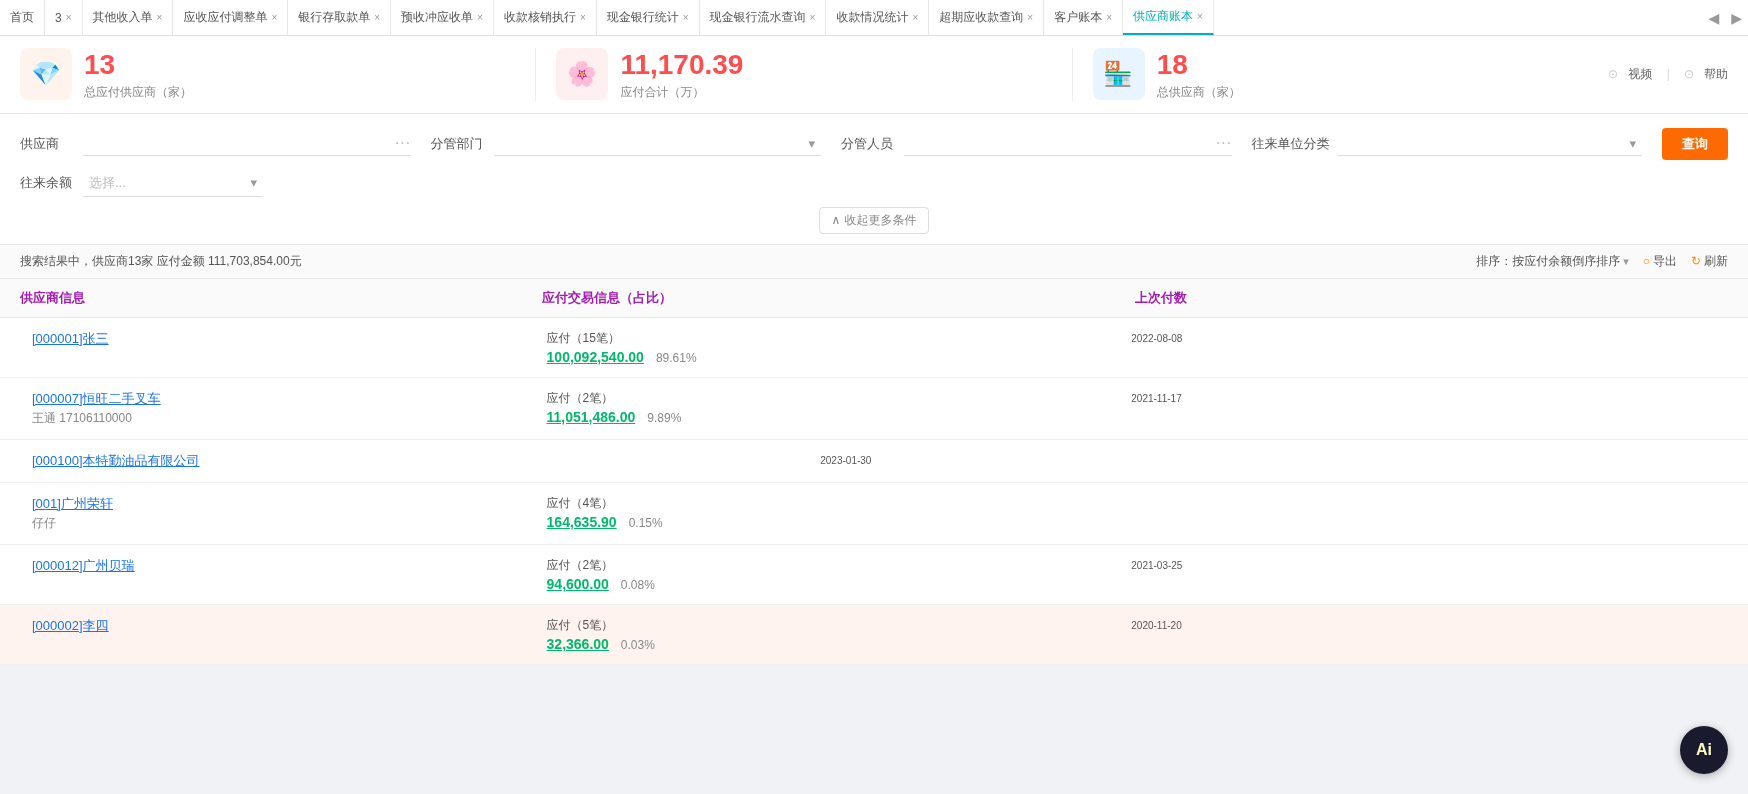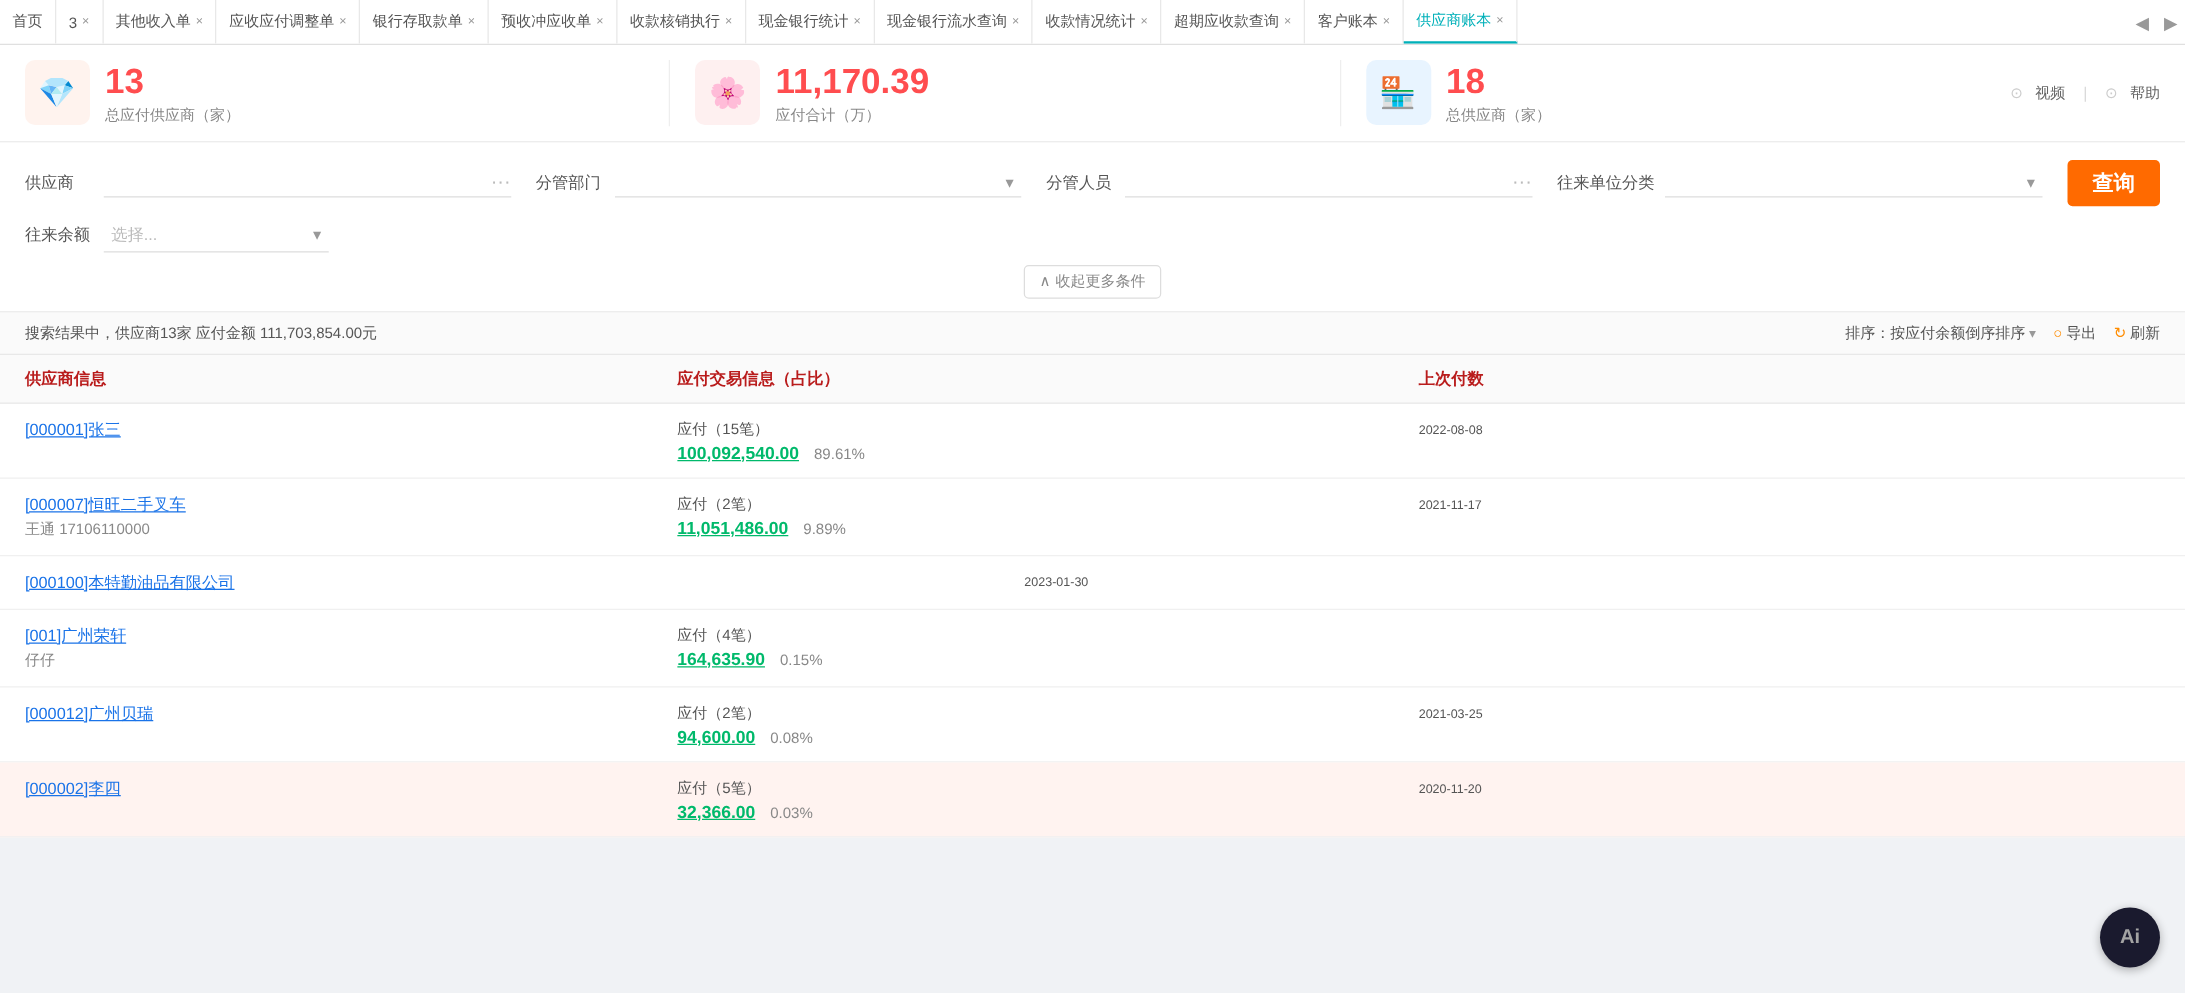--- a/index.html
+++ b/index.html
@@ -143,21 +143,21 @@
       font-size: 13px;
     }
     .search-select .chevron { margin-left: auto; color: #999; }
     .search-btn {
       background: #ff6a00;
       color: #fff;
       border: none;
       padding: 7px 20px;
       border-radius: 4px;
       cursor: pointer;
-      font-size: 17px;
+      font-size: 13px;
       font-weight: bold;
     }
     .collapse-btn {
       display: flex;
       align-items: center;
       gap: 4px;
       color: #888;
       font-size: 12px;
       cursor: pointer;
       border: 1px solid #ddd;
@@ -206,31 +206,31 @@
     .data-table {
       background: #fff;
       width: 100%;
     }
     .table-header {
       display: flex;
       padding: 10px 20px;
       border-bottom: 1px solid #e8e8e8;
       font-size: 13px;
       font-weight: bold;
-      color: #b91c1c;
+      color: #a21caf;
       background: #fafafa;
     }
     .col-supplier { flex: 2.2; }
     .col-transaction { flex: 2.5; }
     .col-lastpay { flex: 1.5; }
     .col-extra { flex: 1; }
 
     .table-row {
       display: flex;
-      padding: 12px 20px;
+      padding: 12px 32px;
       border-bottom: 1px solid #f0f0f0;
       font-size: 13px;
       align-items: flex-start;
       cursor: pointer;
     }
     .table-row.highlighted { background: #fff3f0; }
 
     .supplier-name a {
       color: #1a73e8;
       text-decoration: underline;
@@ -523,13 +523,13 @@
       </div>
     </div>
     <div class="col-lastpay">
       <span class="last-pay-date">2020-11-20</span>
     </div>
     <div class="col-extra"></div>
   </div>
     </div>
 </div>
 
-<div style="position:fixed;bottom:20px;right:20px;background:#1a1a2e;color:#a3a3a3;width:48px;height:48px;border-radius:50%;display:flex;align-items:center;justify-content:center;font-size:16px;font-weight:bold;cursor:pointer;box-shadow:0 2px 8px rgba(0,0,0,0.3);">Ai</div>
+<div style="position:fixed;bottom:20px;right:20px;background:#1a1a2e;color:#fef9c3;width:48px;height:48px;border-radius:50%;display:flex;align-items:center;justify-content:center;font-size:16px;font-weight:bold;cursor:pointer;box-shadow:0 2px 8px rgba(0,0,0,0.3);">Ai</div>
 
 </body></html>

